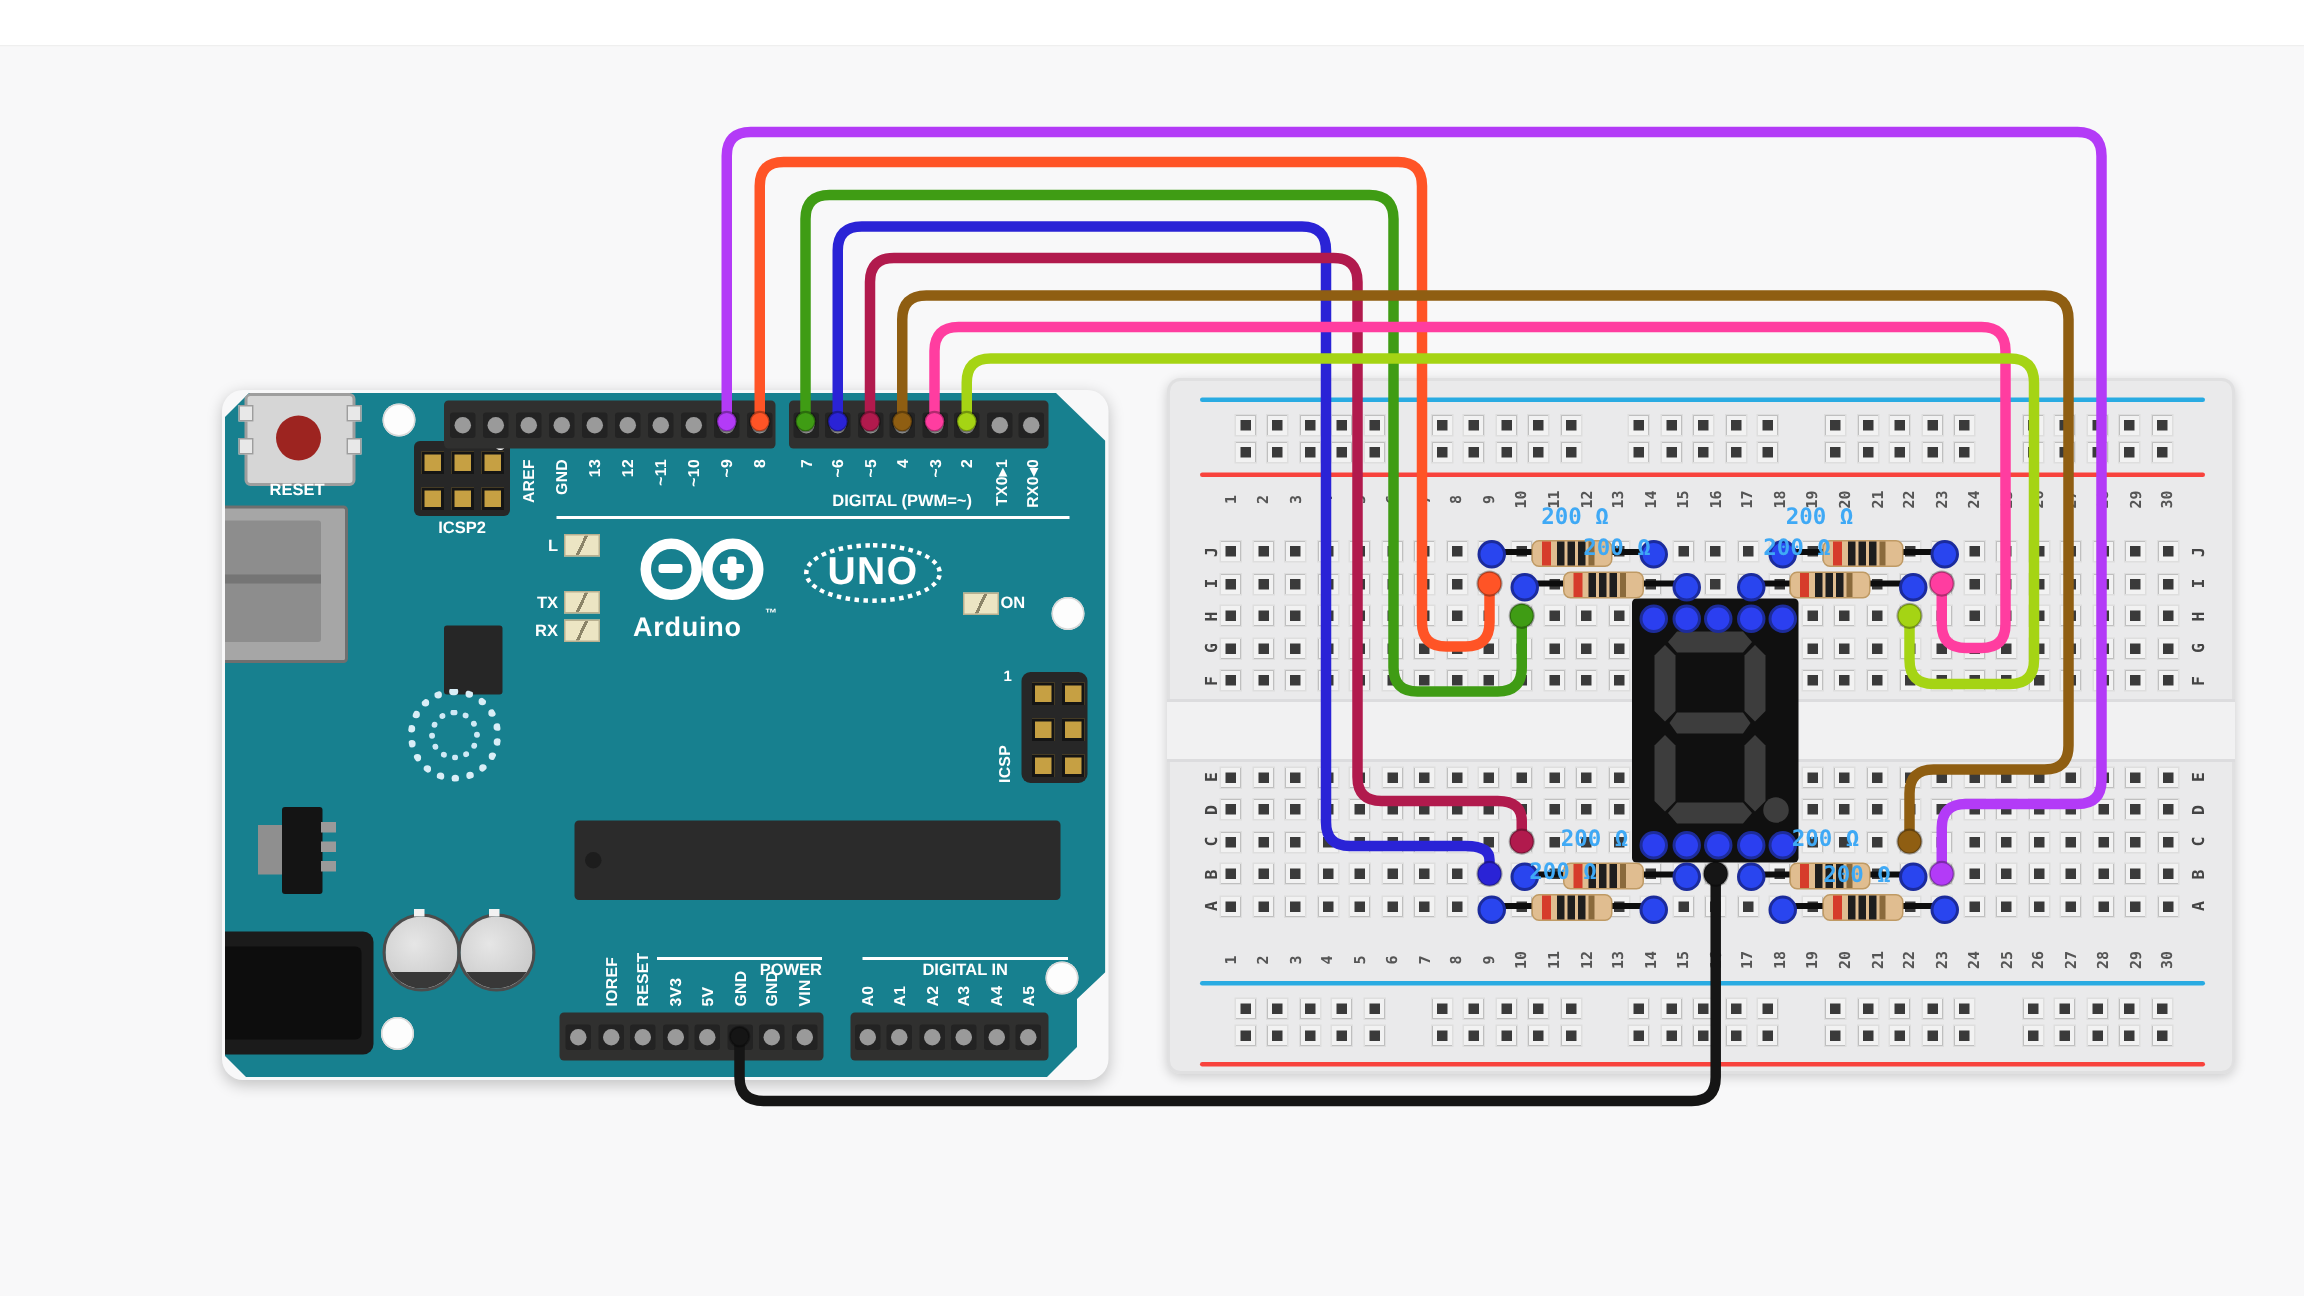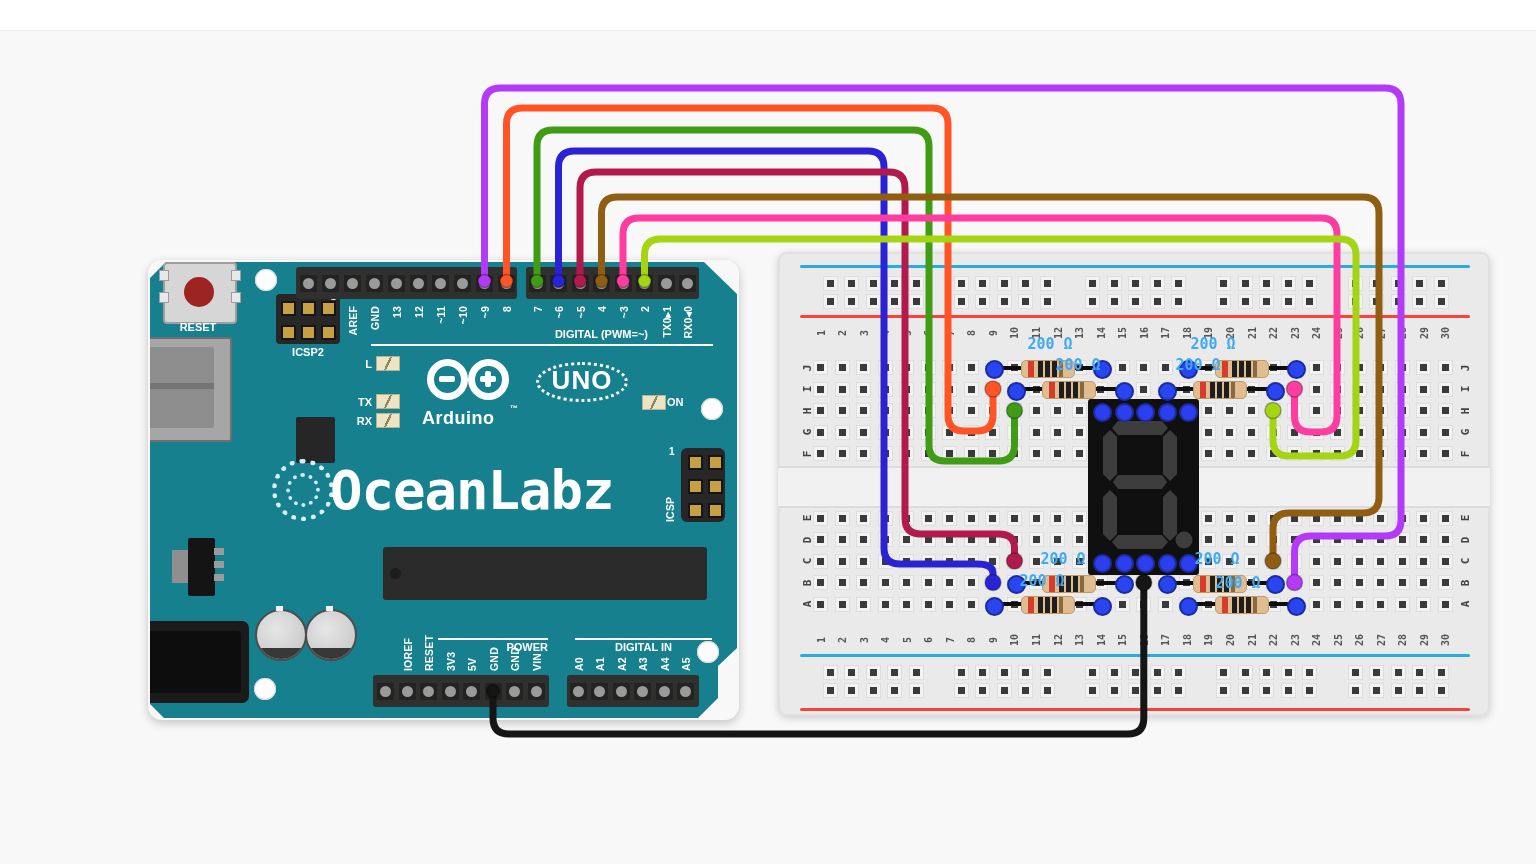--- a/index.html
+++ b/index.html
@@ -150,21 +150,20 @@
     <div class="atext brand-text">Arduino</div>
     <div class="atext tm">™</div>
     <div class="led" style="left:492px;top:133px"></div>
     <div class="atext on-label">ON</div>
 
     <div class="wline" style="left:221px;top:82px;width:342px"></div>
     <div class="atext digital-label">DIGITAL (PWM=~)</div>
 
     <div class="oz-icon-outer"></div>
     <div class="oz-icon-inner"></div>
-    <div class="atext oz-text">OceanLabz</div>
 
     <div class="vreg-tab"></div>
     <div class="vreg"></div>
     <div class="vreg-stub" style="left:64px;top:286px"></div>
     <div class="vreg-stub" style="left:64px;top:299px"></div>
     <div class="vreg-stub" style="left:64px;top:312px"></div>
     <div class="chip-main"></div>
     <div class="chip-notch"></div>
 
     <div class="cap" style="left:105px;top:347px">

